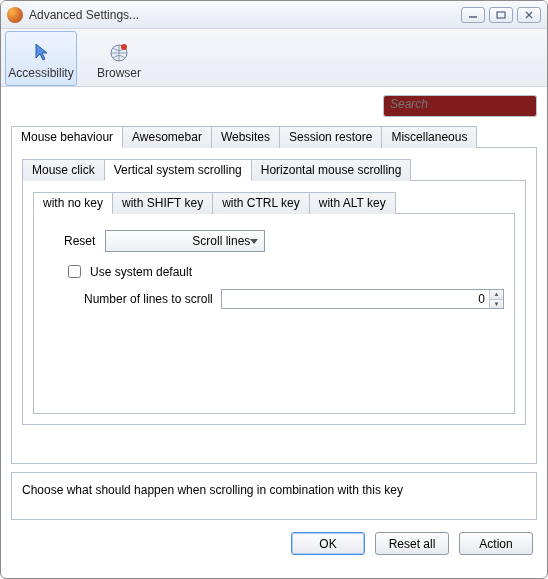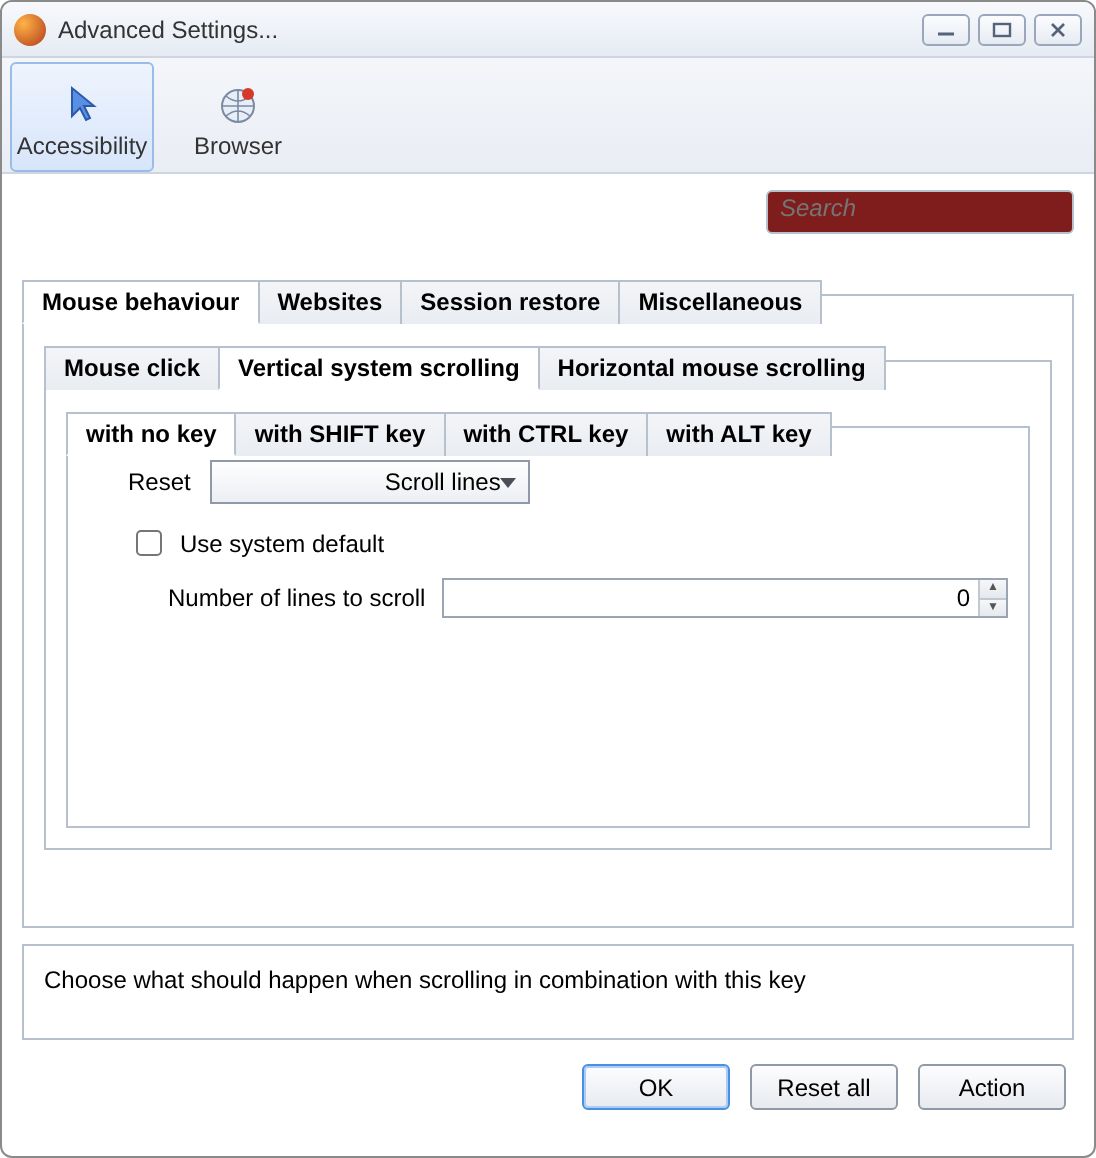--- a/index.html
+++ b/index.html
@@ -13,21 +13,21 @@
   .toolbar { height: 58px; background: linear-gradient(#f4f6fa, #e9edf4); border-bottom: 1px solid #cfd6e2; display: flex; align-items: stretch; padding: 2px 4px 0 4px; gap: 6px; }
   .toolbar-item { width: 72px; display: flex; flex-direction: column; align-items: center; justify-content: center; border: 1px solid transparent; border-radius: 3px; padding-top: 2px; cursor: default; }
   .toolbar-item.active { background: linear-gradient(#eef4fd, #d7e5fb); border-color: #9abce8; }
   .toolbar-item .tb-ico { width: 28px; height: 24px; display: flex; align-items: center; justify-content: center; }
   .toolbar-item .tb-lbl { margin-top: 2px; color: #333; }
   .content { flex: 1; padding: 8px 10px 10px 10px; display: flex; flex-direction: column; gap: 8px; }
   .search-row { display: flex; justify-content: flex-end; }
   .search-box { width: 154px; height: 22px; border: 1px solid #b7c0cd; border-radius: 3px; display: flex; align-items: flex-start; padding: 0 4px; background: #7f1d1d; }
   .search-box input { border: none; outline: none; flex: 1; font-style: italic; color: #8a8f98; background: transparent; }
   .tabstrip { display: flex; border-bottom: 1px solid #b7c0cd; }
-  .tab { padding: 3px 9px; border: 1px solid #b7c0cd; border-bottom: none; margin-right: -1px; background: linear-gradient(#f3f5f8, #e9ecf1); position: relative; top: 15px; cursor: default; white-space: nowrap; font-weight: bold; }
+  .tab { padding: 3px 9px; border: 1px solid #b7c0cd; border-bottom: none; margin-right: -1px; background: linear-gradient(#f3f5f8, #e9ecf1); position: relative; top: 1px; cursor: default; white-space: nowrap; }
   .tab.active { background: #fff; border-bottom: 1px solid #fff; z-index: 2; }
   .tabpanel { border: 1px solid #b7c0cd; border-top: none; padding: 10px; }
   .panel-outer { height: 316px; }
   .subtabs .tabpanel { height: 250px; }
   .fieldrow { display: flex; align-items: center; gap: 10px; margin: 6px 0 10px 20px; }
   .combo { width: 160px; height: 22px; border: 1px solid #8f99a8; background: linear-gradient(#fefefe, #eceff3); display: flex; align-items: center; justify-content: flex-end; padding: 0 6px; cursor: default; }
   .combo .caret { border-left: 4px solid transparent; border-right: 4px solid transparent; border-top: 5px solid #4a4f57; }
   .chkrow { display: flex; align-items: center; gap: 6px; margin-left: 20px; }
   .chkrow input { width: 13px; height: 13px; }
   .numrow { display: flex; align-items: center; gap: 8px; margin: 8px 0 0 40px; }
@@ -99,20 +99,21 @@
         <svg width="14" height="14">
             <circle cx="6" cy="6" r="4" fill="none" stroke="#4a78c8" stroke-width="1.6"></circle>
             <line x1="9" y1="9" x2="13" y2="13" stroke="#4a78c8" stroke-width="1.6"></line>
           </svg>
       </div>
     </div>
 
     <div>
       <div class="tabstrip">
         <div class="tab active">Mouse behaviour</div>
+        <div class="tab">Awesomebar</div>
         <div class="tab">Websites</div>
         <div class="tab">Session restore</div>
         <div class="tab">Miscellaneous</div>
       </div>
       <div class="tabpanel panel-outer">
 
         <div class="tabstrip">
           <div class="tab">Mouse click</div>
           <div class="tab active">Vertical system scrolling</div>
           <div class="tab">Horizontal mouse scrolling</div>

